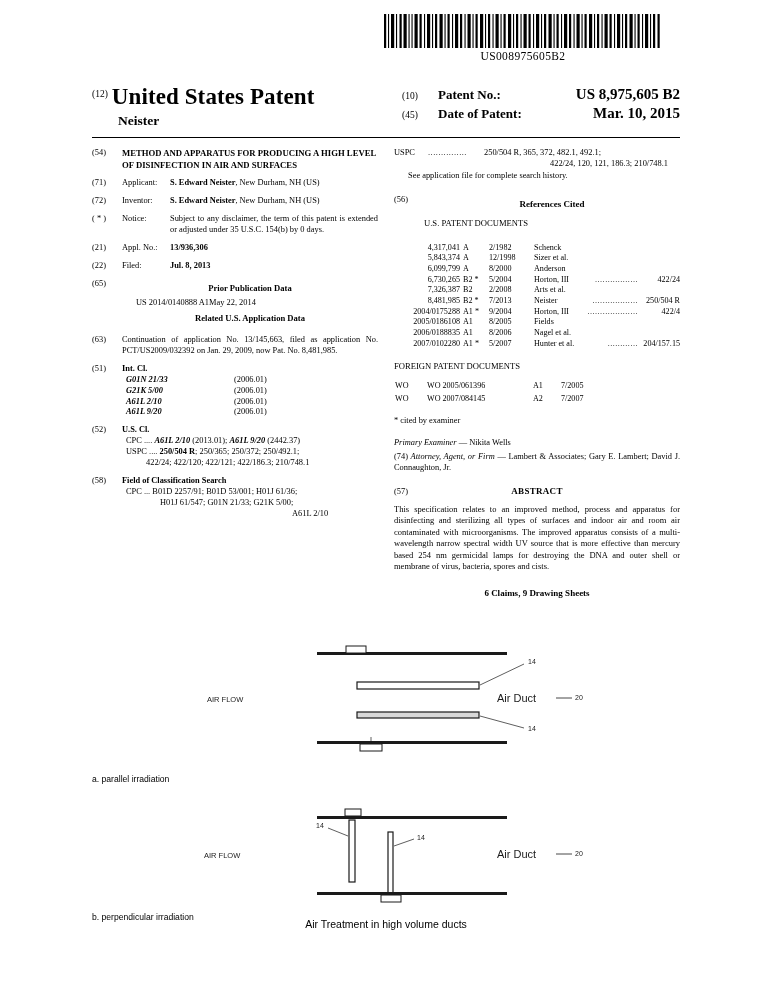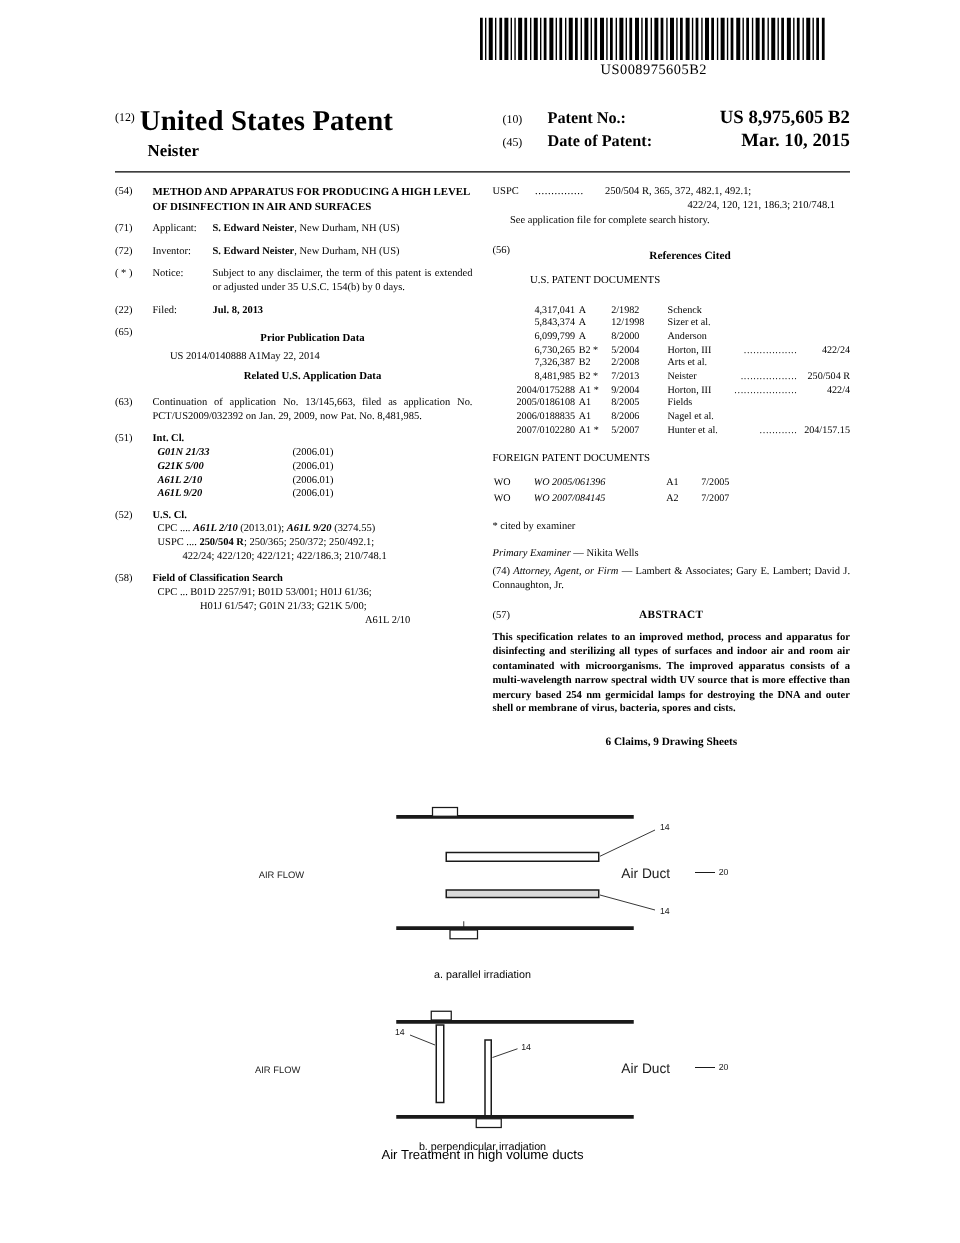--- a/index.html
+++ b/index.html
@@ -200,56 +200,54 @@
   .dots { letter-spacing: 0.5px; }
 
   .for-table {
     width: 100%;
     border-collapse: collapse;
     font-size: 8.1px;
     line-height: 1.30;
   }
   .for-table td { vertical-align: top; white-space: nowrap; }
   .f-c1 { width: 30px; }
-  .f-c2 { width: 104px; font-style: italic; }
+  .f-c2 { width: 104px; }
   .f-c3 { width: 26px; }
   .f-c4 { }
 
   .abstract-head {
     text-align: center;
     font-weight: bold;
     font-size: 9px;
     letter-spacing: 0.3px;
   }
   .abstract-body {
     text-align: justify;
     font-size: 8.5px;
     line-height: 1.34;
     margin-top: 6px;
-    font-weight: bold;
   }
   .claims-line {
     text-align: center;
     font-weight: bold;
     font-size: 9px;
     margin-top: 16px;
   }
   .exam-line { font-size: 8.4px; margin-bottom: 3px; }
   .ital { font-style: italic; }
 
   
   .figures {
     position: absolute;
     left: 92px;
     top: 640px;
     width: 588px;
     height: 330px;
   }
   .fig-caption {
-    text-align: center;
     font-family: "Liberation Sans", sans-serif;
     font-size: 8.6px;
   }
   .fig-bottom-caption {
     position: absolute;
     left: 0;
     top: 278px;
     width: 588px;
     text-align: center;
     font-family: "Liberation Sans", sans-serif;
@@ -386,20 +384,27 @@
     </div>
 
     <div class="item">
       <div class="tag">( * )</div>
       <div class="body sub">
         <div class="k">Notice:</div>
         <div class="v just">Subject to any disclaimer, the term of this patent is extended or adjusted under 35 U.S.C. 154(b) by 0 days.</div>
       </div>
     </div>
 
+    <div class="item">
+      <div class="tag">(21)</div>
+      <div class="body sub">
+        <div class="k">Appl. No.:</div>
+        <div class="v b">13/936,306</div>
+      </div>
+    </div>
 
     <div class="item">
       <div class="tag">(22)</div>
       <div class="body sub">
         <div class="k">Filed:</div>
         <div class="v b">Jul. 8, 2013</div>
       </div>
     </div>
 
     <div class="item">
@@ -444,21 +449,21 @@
 
     <div class="item">
       <div class="tag">(52)</div>
       <div class="body">
         <div class="b">U.S. Cl.</div>
         <div class="indent1">
           <span>CPC ....</span>
           <b class="ital">A61L 2/10</b>
           <span>(2013.01);</span>
           <b class="ital">A61L 9/20</b>
-          <span>(3274.55)</span>
+          <span>(2442.37)</span>
         </div>
         <div class="indent1">
           <span>USPC ....</span>
           <b>250/504 R</b><span>; 250/365; 250/372; 250/492.1;</span>
         </div>
         <div style="margin-left:24px">422/24; 422/120; 422/121; 422/186.3; 210/748.1</div>
       </div>
     </div>
 
     <div class="item">

